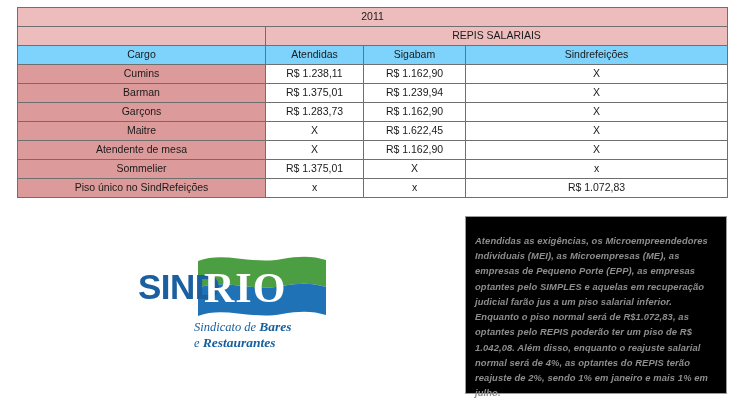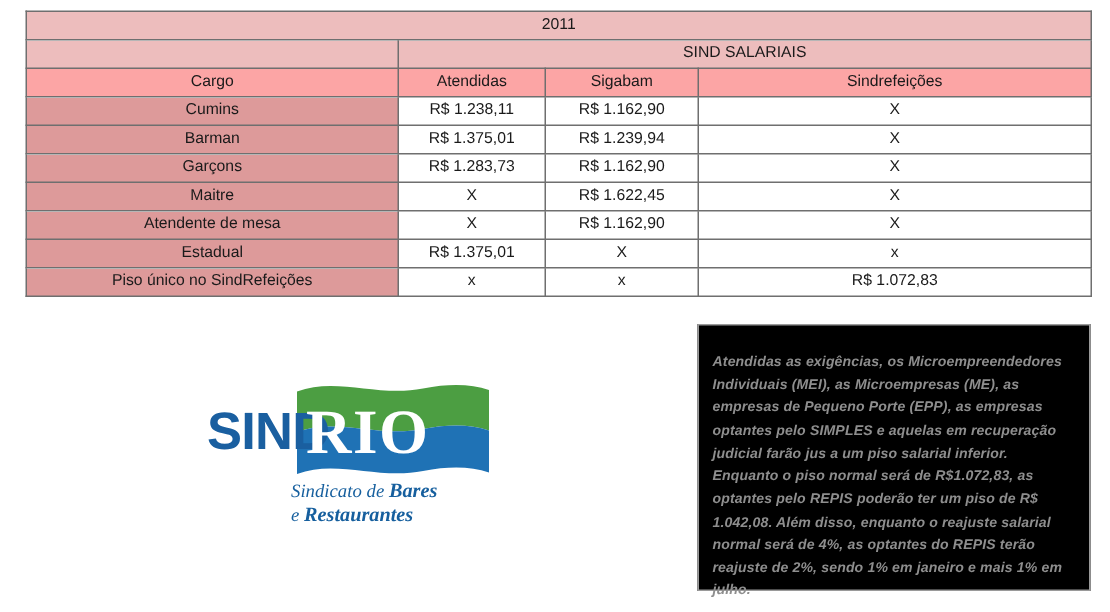--- a/index.html
+++ b/index.html
@@ -33,21 +33,21 @@
     padding: 0 2px;
     font-size: 10.5px;
     color: #1a1a1a;
     text-align: center;
     vertical-align: middle;
     line-height: 1.05;
     white-space: nowrap;
     overflow: hidden;
   }
   td.hdr-light { background: #edbdbd; }
-  td.hdr-deep  { background: #fca5a5; margin-top: 48px; }
+  td.hdr-deep  { background: #7dd3fc; margin-top: 48px; }
   td.rowlabel  { background: #dd9a9a; }
   td.val       { background: #ffffff; }
   td.blank     { background: #edbdbd; border-right-color: #6f6f6f; }
 
   
   col.c-cargo { width: 248px; }
   col.c-est   { width: 98px; }
   col.c-sig   { width: 102px; }
   col.c-sind  { width: 262px; }
 
@@ -109,21 +109,21 @@
         <col class="c-est">
         <col class="c-sig">
         <col class="c-sind">
     </colgroup>
     <tbody>
       <tr>
         <td class="hdr-light" colspan="4">2011</td>
       </tr>
       <tr>
         <td class="blank"></td>
-        <td class="hdr-light" colspan="3">SIND SALARIAIS</td>
+        <td class="hdr-light" colspan="3">REPIS SALARIAIS</td>
       </tr>
       <tr>
         <td class="hdr-deep">Cargo</td>
         <td class="hdr-deep">Atendidas</td>
         <td class="hdr-deep">Sigabam</td>
         <td class="hdr-deep">Sindrefeições</td>
       </tr>
 
         <tr>
           <td class="rowlabel">Cumins</td>
@@ -149,21 +149,21 @@
           <td class="val">R$ 1.622,45</td>
           <td class="val">X</td>
         </tr>
         <tr>
           <td class="rowlabel">Atendente de mesa</td>
           <td class="val">X</td>
           <td class="val">R$ 1.162,90</td>
           <td class="val">X</td>
         </tr>
         <tr>
-          <td class="rowlabel">Estadual</td>
+          <td class="rowlabel">Sommelier</td>
           <td class="val">R$ 1.375,01</td>
           <td class="val">X</td>
           <td class="val">x</td>
         </tr>
         <tr>
           <td class="rowlabel">Piso único no SindRefeições</td>
           <td class="val">x</td>
           <td class="val">x</td>
           <td class="val">R$ 1.072,83</td>
         </tr>

